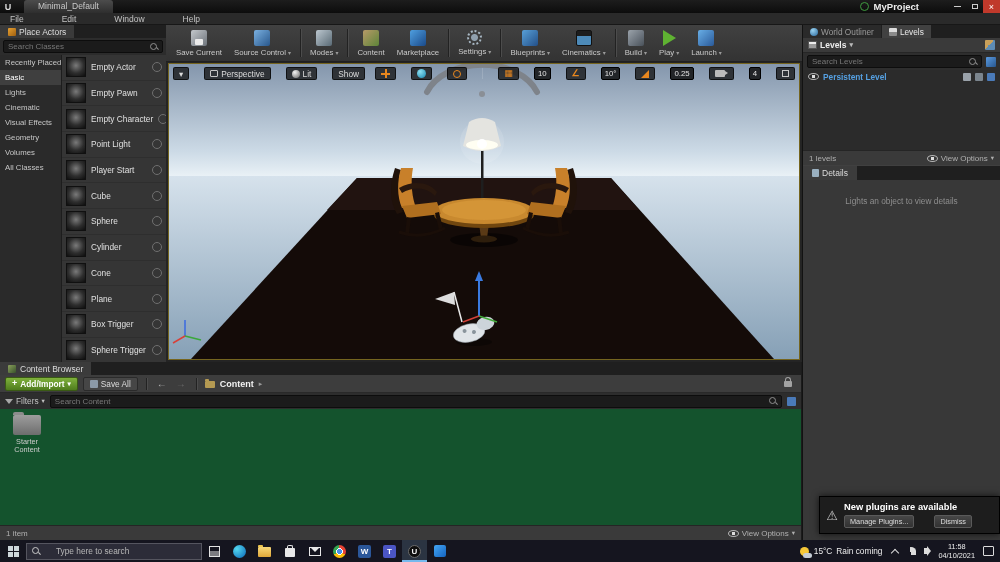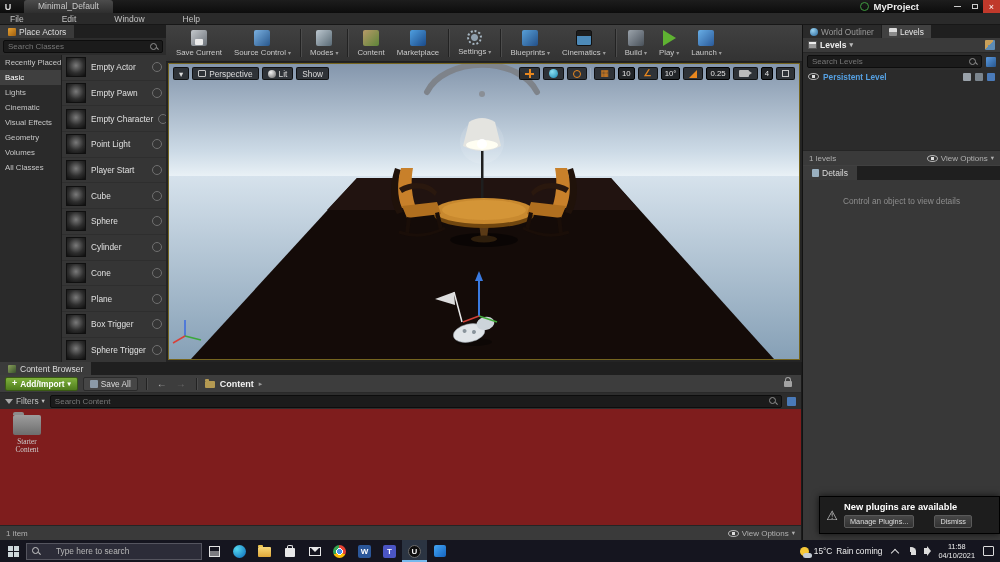--- a/index.html
+++ b/index.html
@@ -78,21 +78,21 @@
 .tbi-bp{background:linear-gradient(135deg,#58a0d8,#234f88);}
 .tbi-cine{background:linear-gradient(180deg,#1d1d1d 38%,#4d8ab8 38%);border:1px solid #111;}
 .tbi-build{background:linear-gradient(135deg,#9ba3ab,#49515a);}
 .tbi-play{width:0;height:0;border-left:13px solid #5fb232;border-top:8px solid transparent;border-bottom:8px solid transparent;border-radius:0;}
 .tbi-launch{background:linear-gradient(135deg,#68aee6,#2a5a9a);}
 
 
 #viewport-area{left:166px;top:62px;width:636px;height:300px;background:#242424;}
 #viewport{position:absolute;left:2px;top:1px;width:632px;height:297px;border:1px solid #75651f;background:#8aa9c2;overflow:hidden;}
 #vp-svg{position:absolute;left:0;top:0;width:630px;height:295px;display:block;}
-.vp-row{position:absolute;top:3px;display:flex;gap:3px;align-items:center;}
+.vp-row{position:absolute;top:3px;display:flex;gap:15px;align-items:center;}
 .vp-left{left:4px;}
 .vp-right{right:4px;}
 .vp-btn{height:13px;background:rgba(20,20,20,.78);border:1px solid rgba(0,0,0,.65);border-radius:2px;color:#dcdcdc;font-size:8.3px;padding:0 5px;display:flex;align-items:center;gap:3px;}
 .vp-val{height:13px;background:rgba(15,15,15,.85);border:1px solid #000;border-radius:2px;color:#e2e2e2;font-size:7.8px;padding:0 3px;display:flex;align-items:center;}
 .vp-sep{width:1px;height:11px;background:rgba(255,255,255,.15);}
 .persp-icon{width:8px;height:7px;border:1px solid #c6c6c6;border-radius:1px;}
 .lit-ball{width:8px;height:8px;border-radius:50%;background:radial-gradient(circle at 35% 30%,#f2f2f2,#666);}
 .vpi-move{position:relative;width:9px;height:9px;}
 .vpi-move::before{content:"";position:absolute;left:0;top:4px;width:9px;height:1.5px;background:#e8871e;}
 .vpi-move::after{content:"";position:absolute;left:4px;top:0;width:1.5px;height:9px;background:#e8871e;}
@@ -163,21 +163,21 @@
 .cb-path{font-size:9px;font-weight:bold;color:#f2f2f2;}
 .path-caret{color:#9a9a9a;font-size:7px;}
 .lock{width:8px;height:6px;background:#a2a2a2;position:relative;margin-left:auto;margin-right:4px;border-radius:1px;flex:none;}
 .lock::before{content:"";position:absolute;top:-4px;left:1px;width:4px;height:4px;border:1.5px solid #a2a2a2;border-bottom:none;border-radius:3px 3px 0 0;}
 .cb-filter-row{height:16px;background:#2d2d2d;display:flex;align-items:center;gap:5px;padding:0 5px;}
 .funnel{width:0;height:0;border-left:4px solid transparent;border-right:4px solid transparent;border-top:5px solid #a8a8a8;}
 .filters-label{font-size:8.3px;color:#c2c2c2;display:flex;gap:3px;align-items:center;}
 .filters-label .caret{font-size:6.5px;}
 .cb-search{flex:1;}
 .mini-save{width:9px;height:9px;background:#4a7ab8;border-radius:1px;flex:none;}
-.cb-content{flex:1;background:#7f1d1d;position:relative;font-family:Liberation Serif, serif;}
+.cb-content{flex:1;background:#14532d;position:relative;}
 .folder-item{position:absolute;left:8px;top:6px;width:38px;display:flex;flex-direction:column;align-items:center;gap:3px;}
 .folder-big{width:28px;height:20px;background:linear-gradient(#9d9d9d,#6d6d6d);border-radius:2px;position:relative;}
 .folder-big::before{content:"";position:absolute;top:-3px;left:0;width:11px;height:3px;background:#8c8c8c;border-radius:2px 2px 0 0;}
 .folder-label{font-size:7.3px;color:#ccc;text-align:center;line-height:8px;width:34px;}
 
 
 #taskbar{left:0;top:540px;width:1000px;height:22px;background:#15151f;display:flex;align-items:center;z-index:10;}
 .start{width:26px;height:22px;display:flex;align-items:center;justify-content:center;}
 .winlogo{width:11px;height:11px;display:grid;grid-template-columns:1fr 1fr;grid-template-rows:1fr 1fr;gap:1px;}
 .winlogo div{background:#cdd6da;}
@@ -574,21 +574,21 @@
       <span class="caret"></span>
     </div>
   </div>
   <div class="details-tabs">
     <div class="details-tab">
       <div class="details-doc-ico"></div>
       <span>Details</span>
     </div>
   </div>
   <div class="details-body">
-    <div class="details-msg">Control an object to view details</div>
+    <div class="details-msg">Lights an object to view details</div>
   </div>
 </div>
 
 <div id="plugins-note" class="abs">
   <div class="warn-glyph"></div>
   <div class="pn-body">
     <div class="pn-title">New plugins are available</div>
     <div class="pn-btns">
       <div class="pn-btn">Manage Plugins...</div>
       <div class="pn-btn">Dismiss</div>

